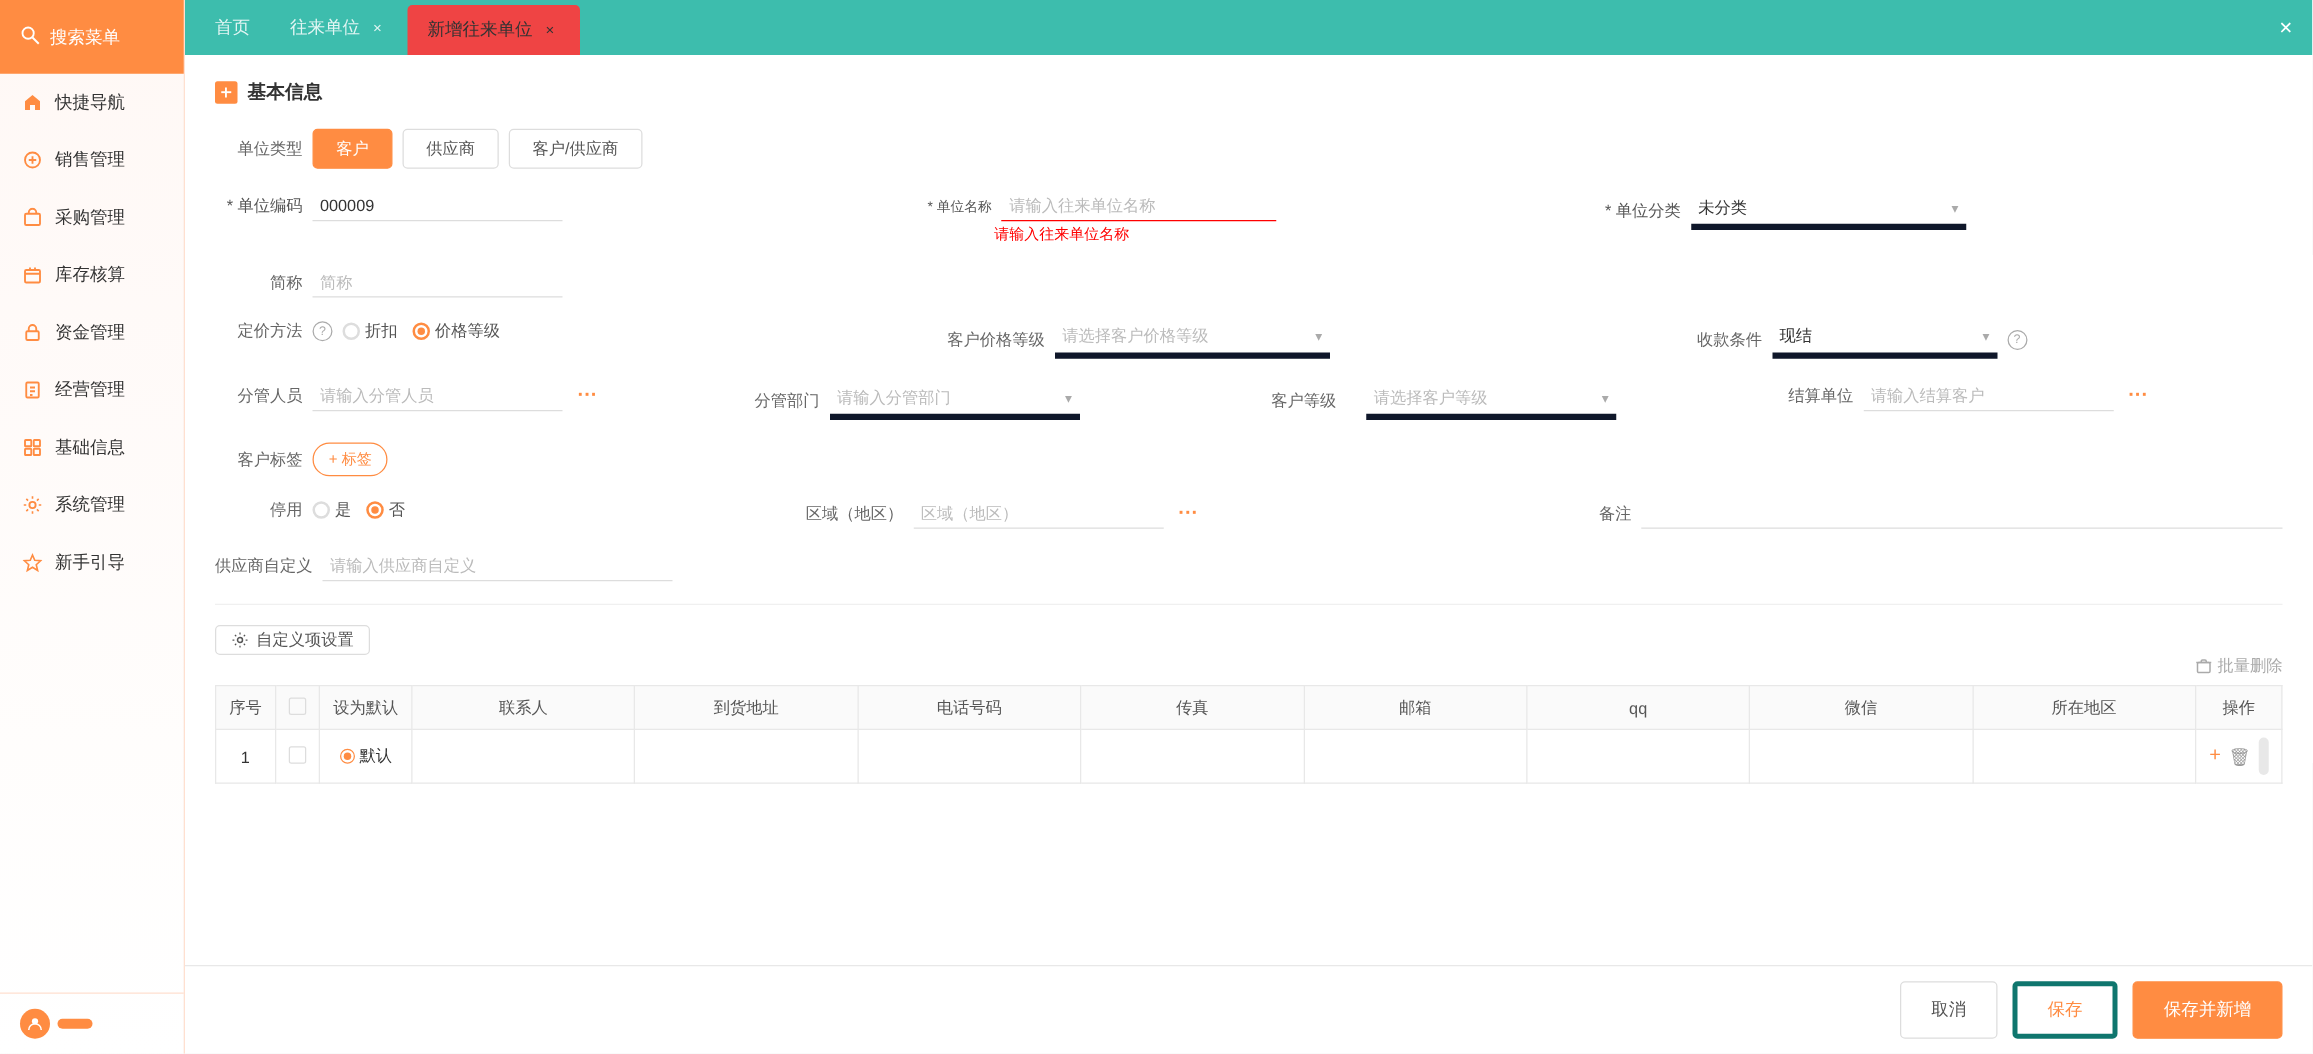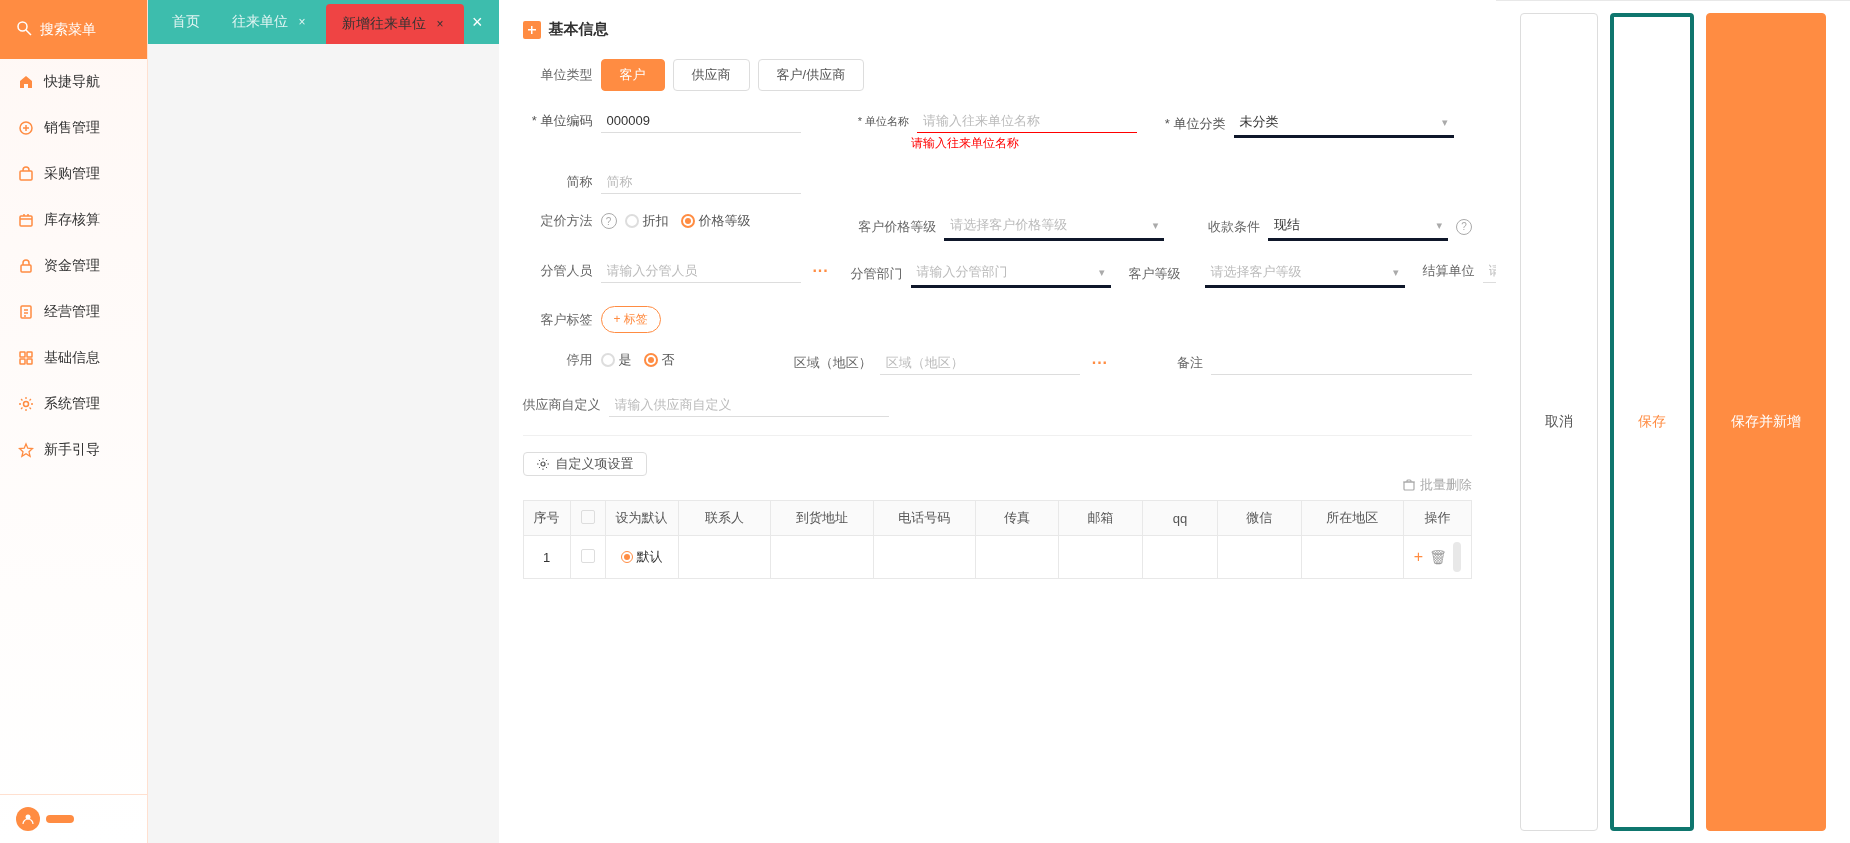--- a/index.html
+++ b/index.html
@@ -47,21 +47,21 @@
       background: #ff8c42;
       border-radius: 50%;
       display: flex; align-items: center; justify-content: center;
       color: white; font-size: 10px;
     }
 
     
     .main {
       flex: 1;
       display: flex;
-      flex-direction: row;
+      flex-direction: column;
       overflow: hidden;
     }
 
     
     .tab-bar {
       background: #3dbdad;
       display: flex;
       align-items: center;
       height: 44px;
       padding: 0 8px;
@@ -183,21 +183,21 @@
       background: #ff8c42;
       border-color: #ff8c42;
       color: white;
     }
 
     
     .form-select {
       display: flex;
       align-items: center;
       border: none;
-      border-bottom: 3px solid #0f172a;
+      border-bottom: 5px solid #0f172a;
       padding: 4px 6px;
       cursor: pointer;
       font-size: 13px;
       color: #333;
       width: 200px;
       justify-content: space-between;
       background: transparent;
       text-align: center;
     }
     .form-select .placeholder { color: #bbb; }

